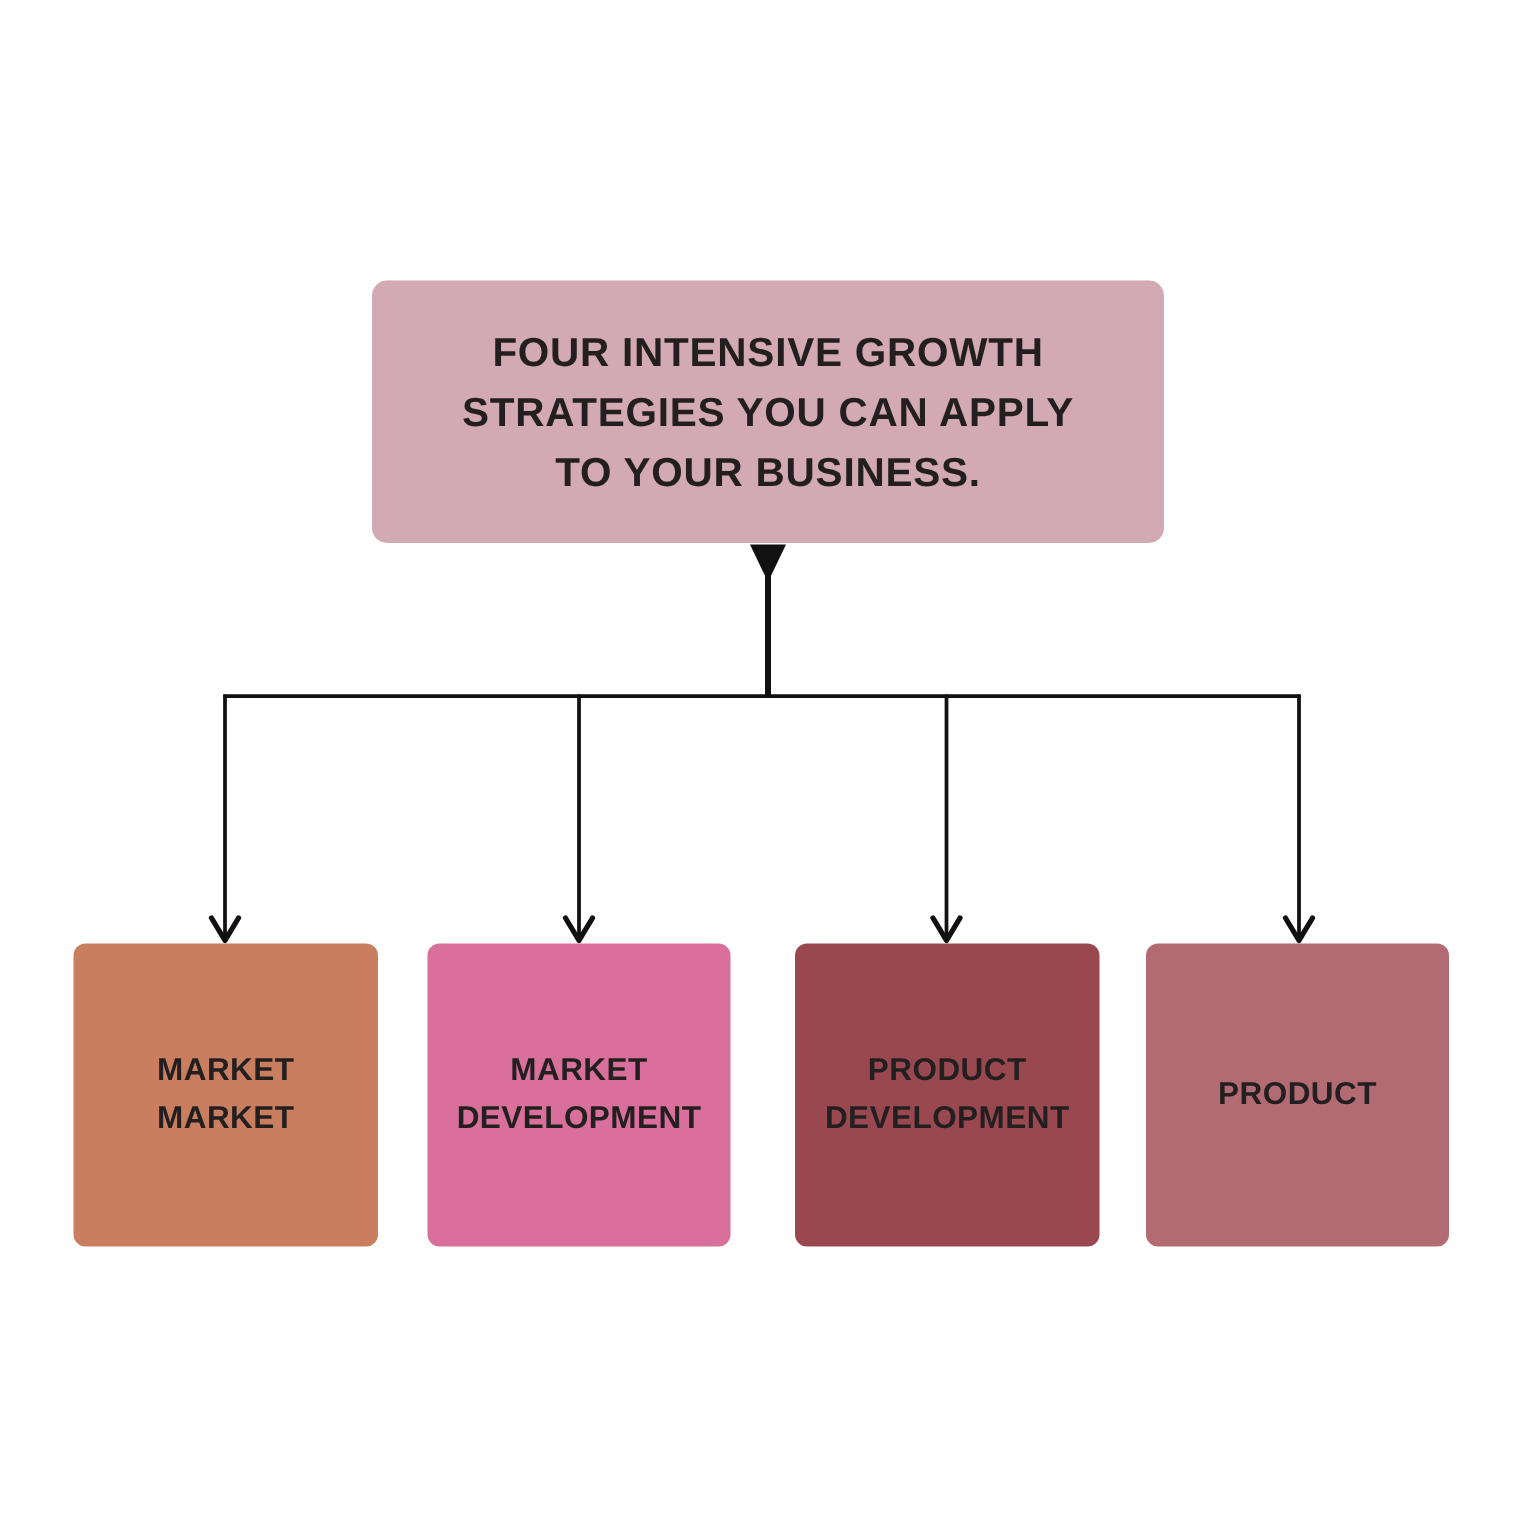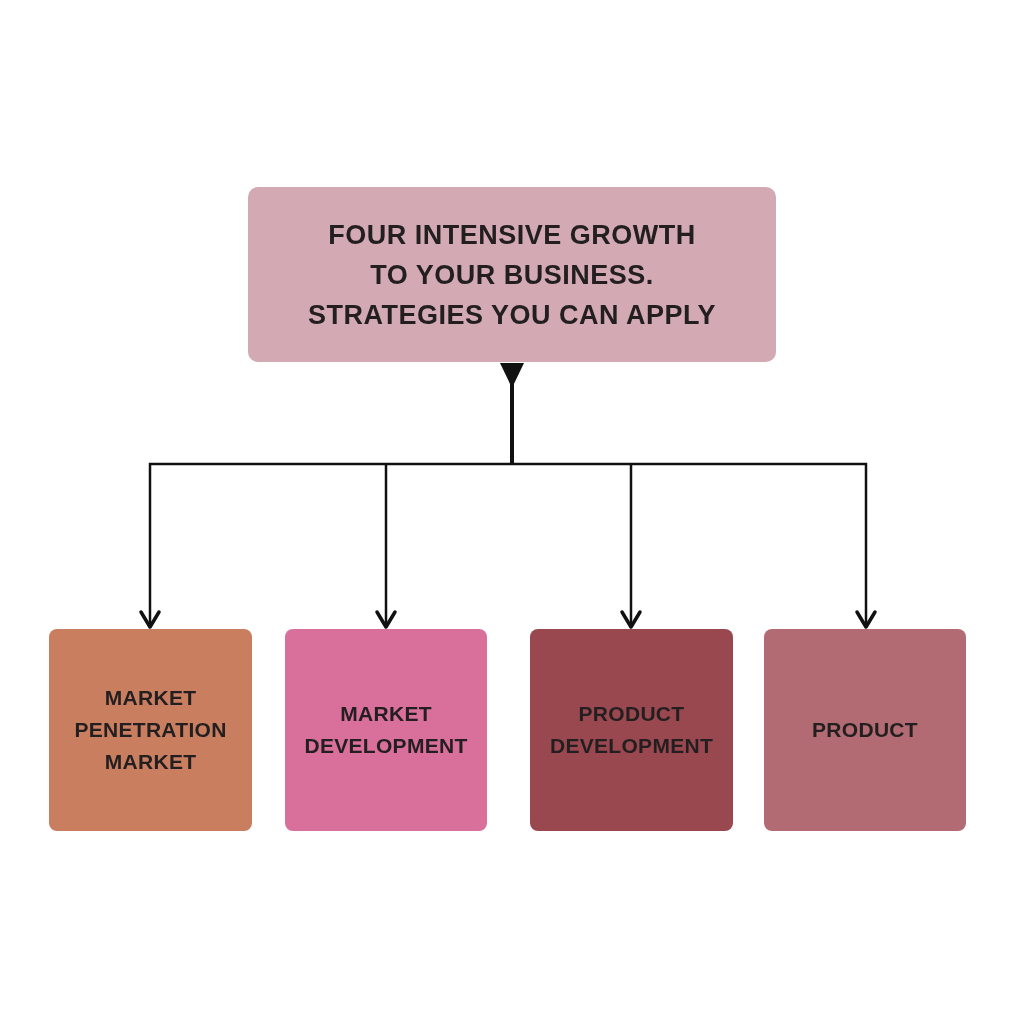--- a/index.html
+++ b/index.html
@@ -61,22 +61,22 @@
     pointer-events: none;
   }
 </style>
 </head>
 <body>
 
 <div class="canvas">
 
   <div class="node root-box" style="background: rgb(211, 169, 179);">
     <span class="node-line">FOUR INTENSIVE GROWTH</span>
+    <span class="node-line">STRATEGIES YOU CAN APPLY</span>
     <span class="node-line">TO YOUR BUSINESS.</span>
-    <span class="node-line">STRATEGIES YOU CAN APPLY</span>
   </div>
 
   <svg class="connectors" viewBox="0 0 1024 1024" aria-hidden="true">
 
     <polygon points="500,363 524,363 512,388" fill="#111111"></polygon>
 
     <line x1="512" y1="384" x2="512" y2="465" stroke-width="4" stroke="#111111"></line>
 
     <line x1="149" y1="464" x2="867" y2="464" stroke-width="2.5" stroke="#111111"></line>
 
@@ -88,21 +88,20 @@
 
     <line x1="631" y1="463" x2="631" y2="626" stroke-width="2.5" stroke="#111111"></line>
     <polyline points="622,612 631,627 640,612" fill="none" stroke-width="3.5" stroke-linecap="round" stroke-linejoin="round" stroke="#111111"></polyline>
 
     <line x1="866" y1="463" x2="866" y2="626" stroke-width="2.5" stroke="#111111"></line>
     <polyline points="857,612 866,627 875,612" fill="none" stroke-width="3.5" stroke-linecap="round" stroke-linejoin="round" stroke="#111111"></polyline>
   </svg>
 
   <div class="node child-box child-1" style="background: rgb(201, 126, 96);">
     <span class="node-line">MARKET</span>
-    <span class="node-line">PENETRATION</span>
     <span class="node-line">MARKET</span>
   </div>
 
   <div class="node child-box child-2" style="background: rgb(217, 111, 155);">
     <span class="node-line">MARKET</span>
     <span class="node-line">DEVELOPMENT</span>
   </div>
 
   <div class="node child-box child-3" style="background: rgb(154, 72, 80);">
     <span class="node-line">PRODUCT</span>

